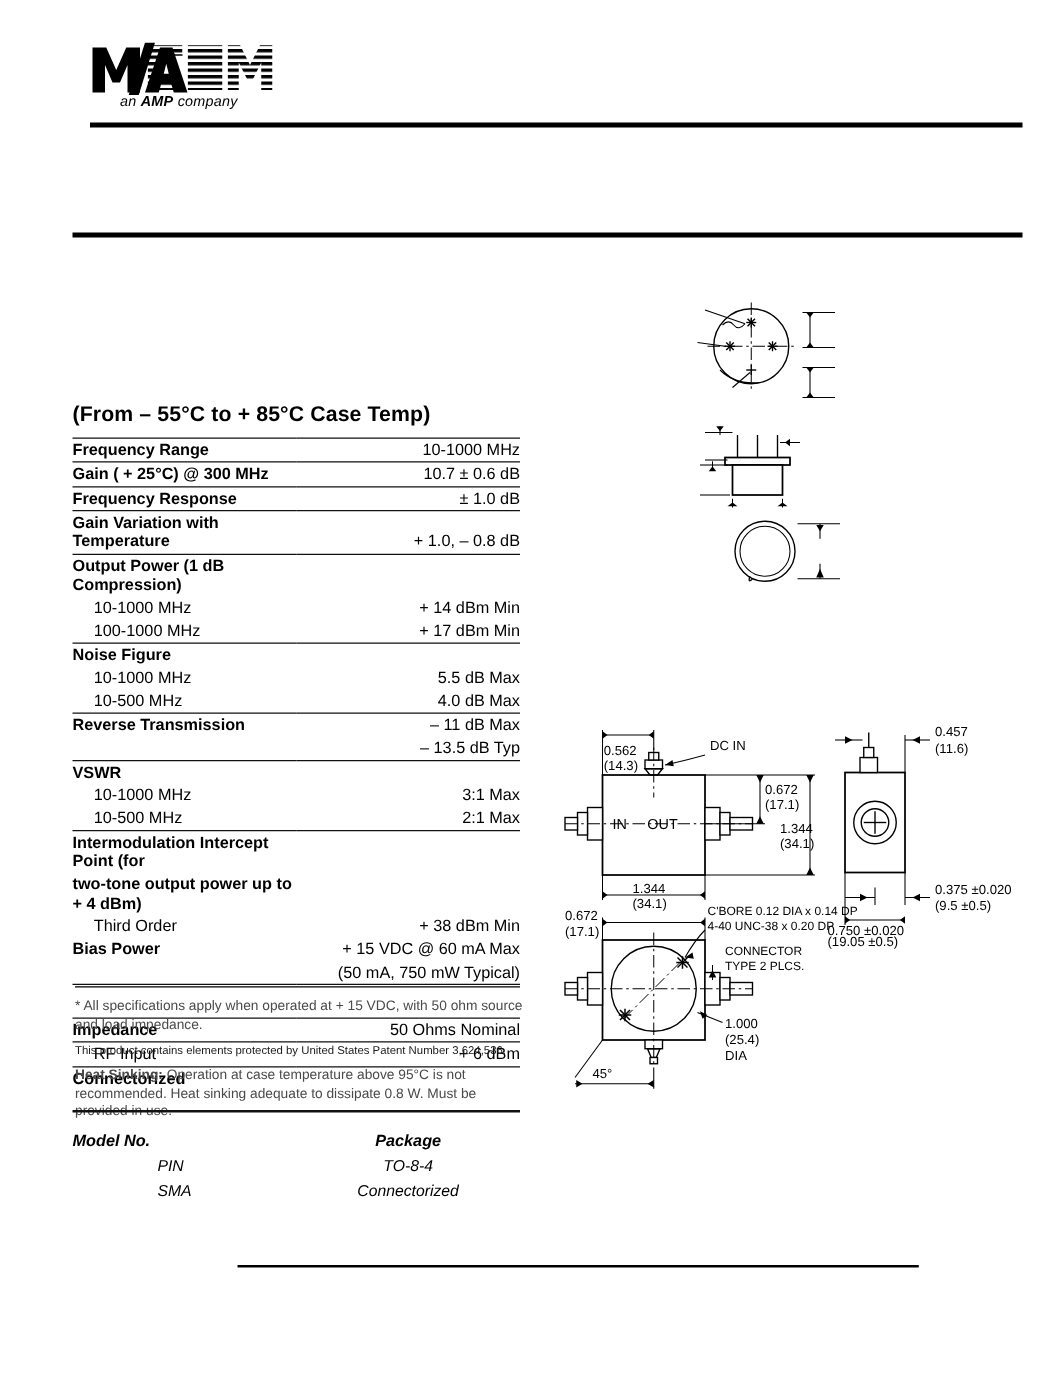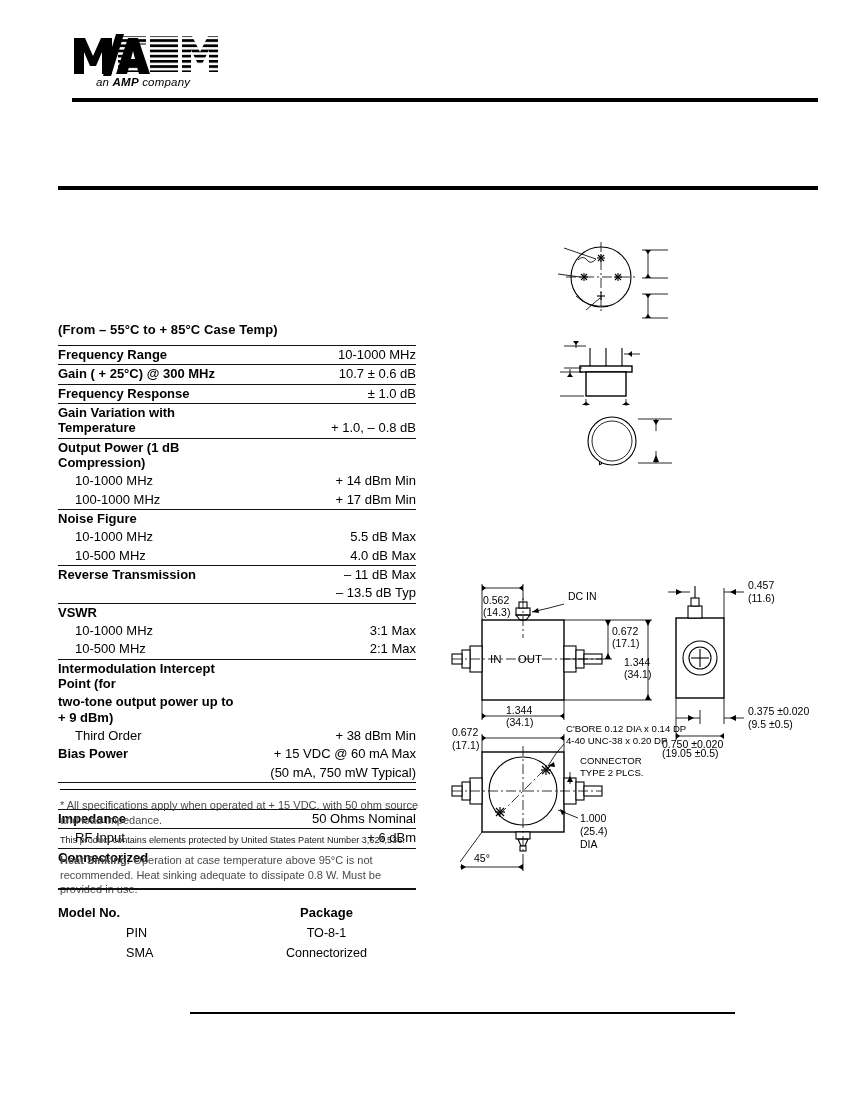--- a/index.html
+++ b/index.html
@@ -56,21 +56,21 @@
   }
 
   
   .spec-wrap {
     position: absolute;
     left: 58px;
     top: 322px;
     width: 358px;
   }
   .temp-head {
-    font-size: 13px;
+    font-size: 17px;
     font-weight: bold;
     letter-spacing: .1px;
     margin-bottom: 8px;
     white-space: nowrap;
   }
   table.spec {
     border-collapse: collapse;
     width: 100%;
     table-layout: fixed;
   }
@@ -108,20 +108,21 @@
     position: absolute;
     left: 58px;
     top: 888px;
     width: 358px;
   }
   .model-rule { height: 1.6px; background: #111; margin-bottom: 12px; }
   table.model {
     border-collapse: collapse;
     width: 100%;
     table-layout: fixed;
+    font-style: italic;
   }
   table.model td {
     font-size: 12.6px;
     padding: 3px 0;
   }
   table.model td.m-left { text-align: left; }
   table.model td.m-right { text-align: center; }
   table.model tr.mh td { font-weight: bold; font-size: 13px; }
   table.model tr.mr td.m-left { padding-left: 68px; }
 
@@ -253,21 +254,21 @@
           </tr>
           <tr class="sub line">
             <td class="lbl">10-500 MHz</td>
             <td class="val">2:1 Max</td>
           </tr>
           <tr class="hdr">
             <td class="lbl">Intermodulation Intercept Point (for</td>
             <td class="val"></td>
           </tr>
           <tr class="hdr">
-            <td class="lbl">two-tone output power up to  + 9 dBm)</td>
+            <td class="lbl">two-tone output power up to  + 4 dBm)</td>
             <td class="val"></td>
           </tr>
           <tr class="sub">
             <td class="lbl">Third Order</td>
             <td class="val">+ 38 dBm Min</td>
           </tr>
           <tr class="hdr">
             <td class="lbl">Bias Power</td>
             <td class="val">+ 15 VDC @ 60 mA Max</td>
           </tr>
@@ -305,21 +306,21 @@
   <div class="model-wrap">
     <div class="model-rule"></div>
     <table class="model">
       <tbody>
           <tr class="mh">
             <td class="m-left">Model No.</td>
             <td class="m-right">Package</td>
           </tr>
           <tr class="mr">
             <td class="m-left">PIN</td>
-            <td class="m-right">TO-8-1</td>
+            <td class="m-right">TO-8-4</td>
           </tr>
           <tr class="mr">
             <td class="m-left">SMA</td>
             <td class="m-right">Connectorized</td>
           </tr>
         </tbody>
     </table>
   </div>
 
   <div class="rule-footer" style="left:190px; top:1012px; width:545px;"></div>

